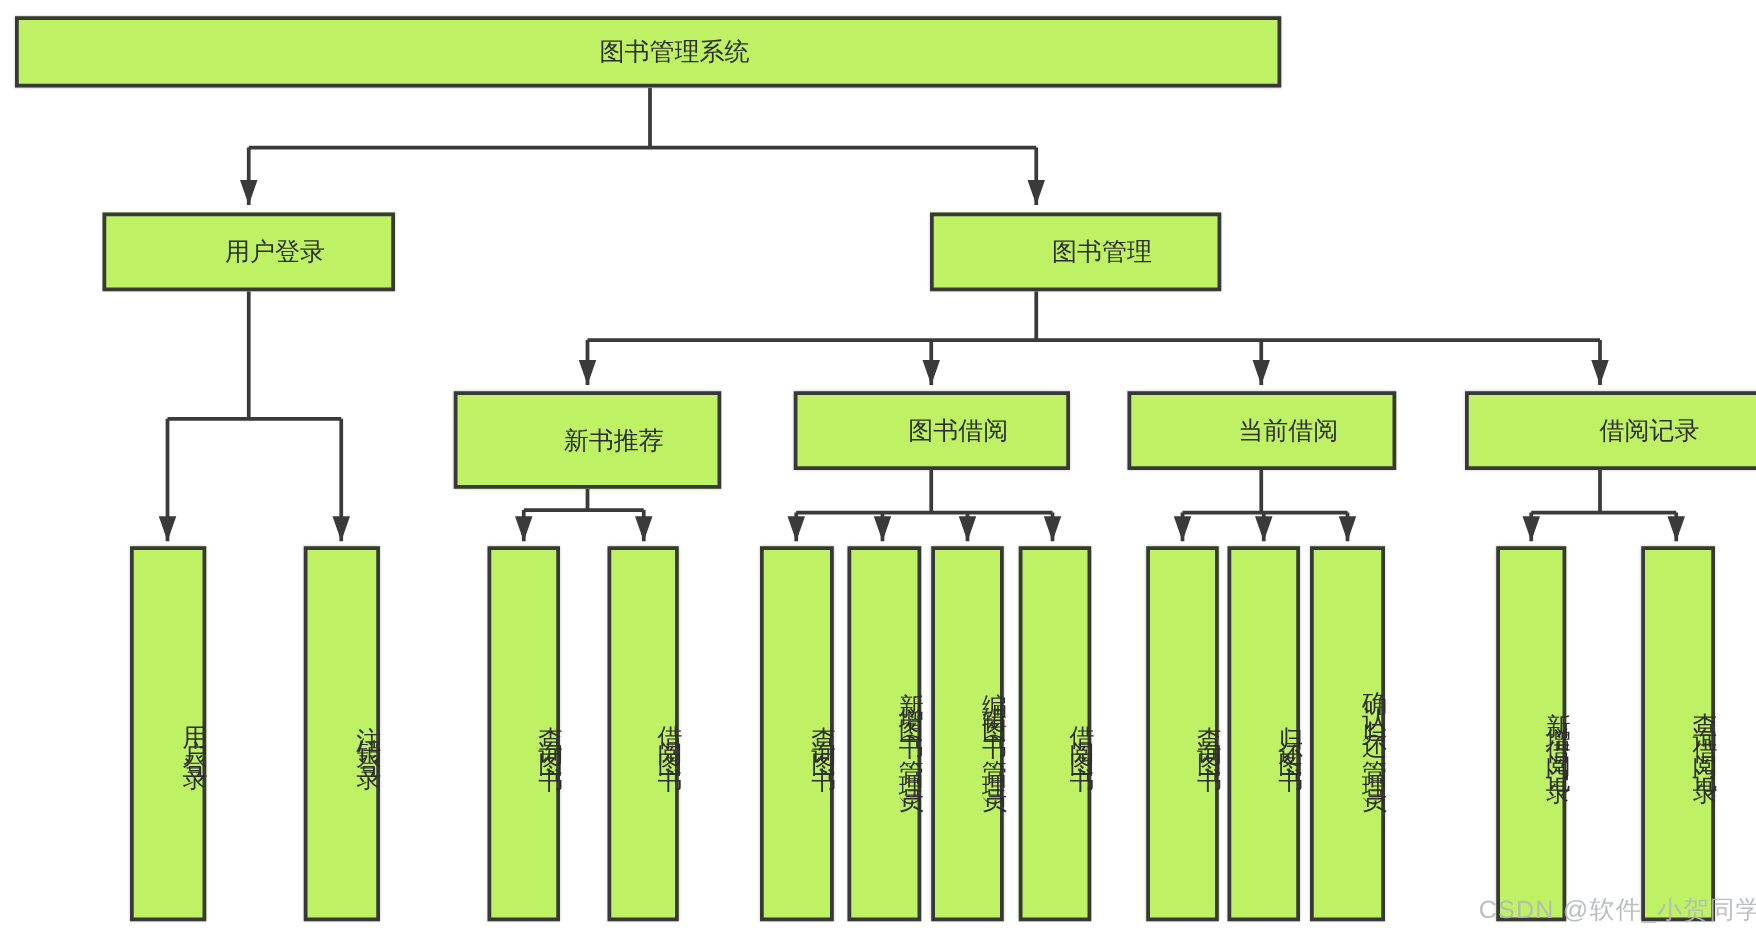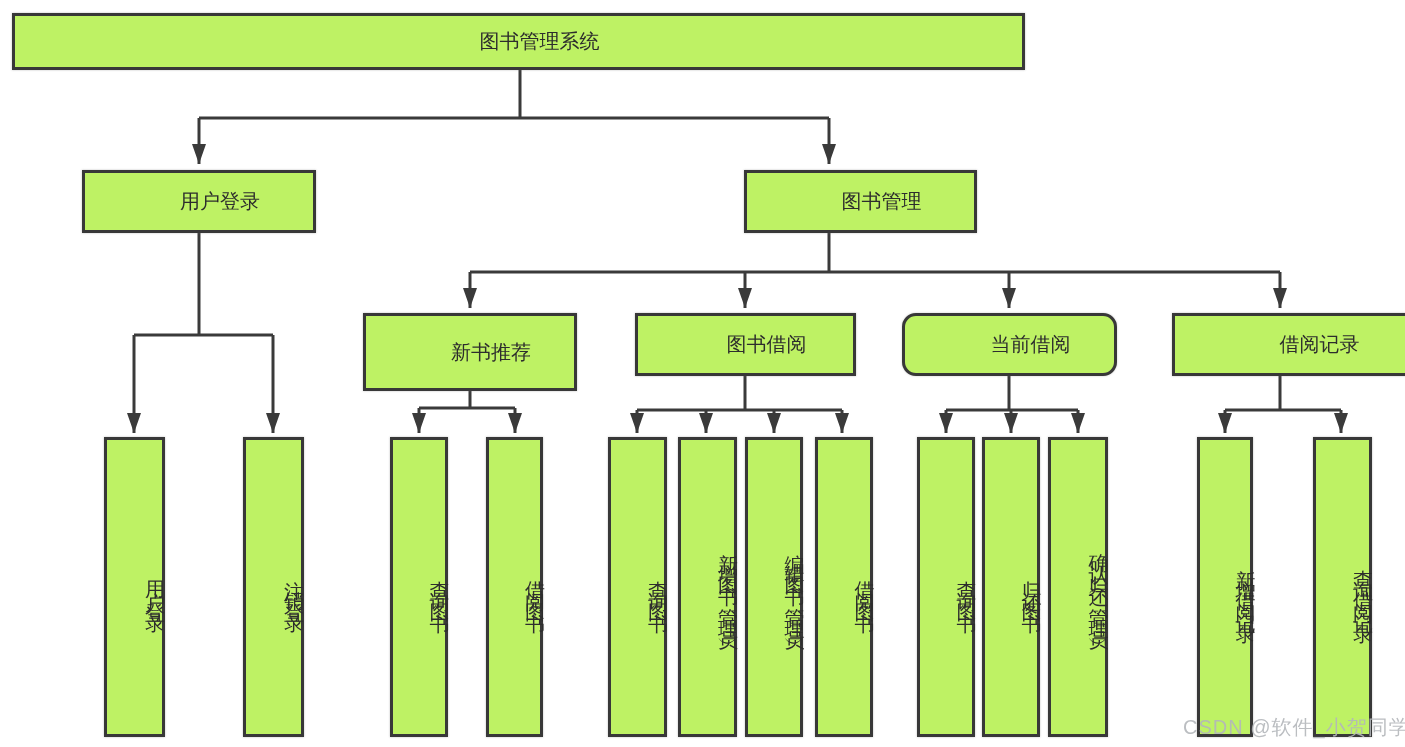--- a/index.html
+++ b/index.html
@@ -98,21 +98,21 @@
   <div class="box" style="left:712px;top:170px;width:233px;height:63px;margin-left:32px;">
     <span class="lbl">图书管理</span>
   </div>
 
   <div class="box" style="left:363px;top:313px;width:214px;height:78px;">
     <span class="lbl">新书推荐</span>
   </div>
   <div class="box" style="left:635px;top:313px;width:221px;height:63px;">
     <span class="lbl">图书借阅</span>
   </div>
-  <div class="box" style="left:902px;top:313px;width:215px;height:63px;border-radius:14px;">
+  <div class="box" style="left:902px;top:313px;width:215px;height:63px;">
     <span class="lbl">当前借阅</span>
   </div>
   <div class="box" style="left:1172px;top:313px;width:253px;height:63px;font-family:Liberation Mono, monospace;">
     <span class="lbl">借阅记录</span>
   </div>
 
   <div class="box vbox" style="left:104px;top:437px;width:61px;height:300px;">
     <span class="lbl">用户登录</span>
   </div>
   <div class="box vbox" style="left:243px;top:437px;width:61px;height:300px;">

